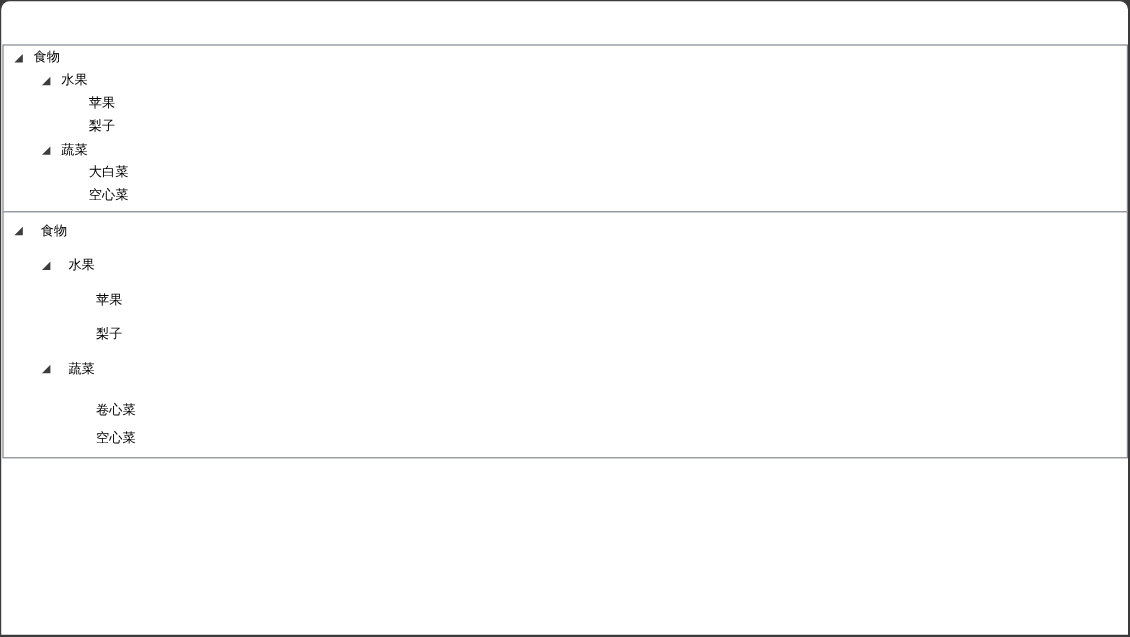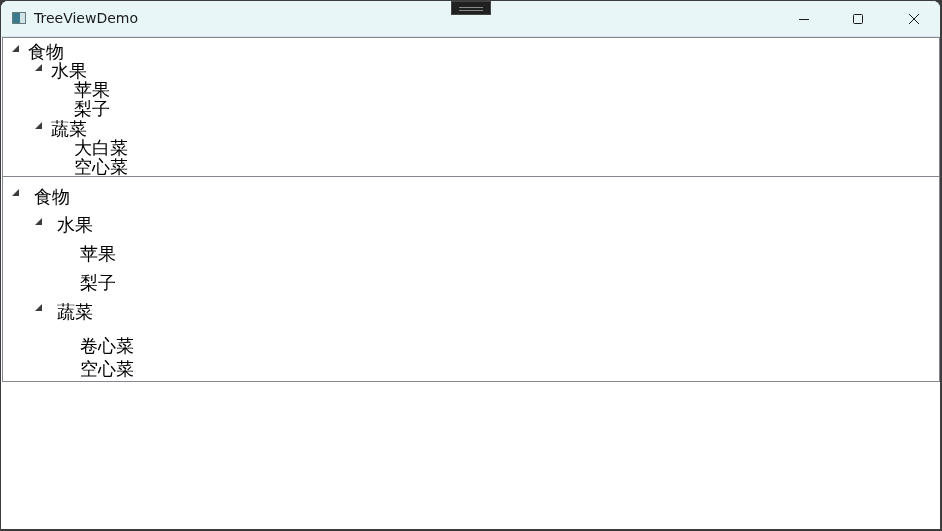--- a/index.html
+++ b/index.html
@@ -15,47 +15,27 @@
   .snap-handle { position:absolute; left:450px; top:0; width:40px; height:14px; background:#202020;
                  border:1px solid #444; box-sizing:border-box; }
   .snap-handle::before, .snap-handle::after { content:""; position:absolute; left:7px; right:7px; height:1px; background:#8a8a8a; }
   .snap-handle::before { top:5px; } .snap-handle::after { top:8px; }
   .cap-btn { position:absolute; top:0; width:46px; height:35px; display:flex; align-items:center; justify-content:center; }
   .cap-btn svg { display:block; }
   .btn-min { left:780px; } .btn-max { left:834px; } .btn-close { left:890px; }
   .tree { position:absolute; left:1px; right:0; border:1px solid #828790; box-sizing:border-box; background:#fff; }
   .tree1 { top:36px; height:140px; }
   .tree2 { top:175px; height:206px; }
-  .node { position:absolute; font-size:18px; color:#000; white-space:nowrap; }
+  .node { position:absolute; font-size:11px; color:#000; white-space:nowrap; }
   .arrow { position:absolute; width:0; height:0; border-left:7px solid transparent; border-bottom:7px solid #3c3c3c; }
 </style>
 </head>
 <body>
 
 <div class="window">
-  <div class="titlebar">
-    <span class="app-icon"></span>
-    <span class="title">TreeViewDemo</span>
-    <div class="snap-handle"></div>
-    <div class="cap-btn btn-min">
-      <svg width="12" height="12">
-          <line x1="1" y1="6.5" x2="11" y2="6.5" stroke="#1a1a1a" stroke-width="1"></line>
-        </svg>
-    </div>
-    <div class="cap-btn btn-max">
-      <svg width="12" height="12">
-          <rect x="1.5" y="1.5" width="9" height="9" rx="1" fill="none" stroke="#1a1a1a" stroke-width="1"></rect>
-        </svg>
-    </div>
-    <div class="cap-btn btn-close">
-      <svg width="12" height="12">
-          <path d="M1 1 L11 11 M11 1 L1 11" stroke="#1a1a1a" stroke-width="1"></path>
-        </svg>
-    </div>
-  </div>
 
   <div class="tree tree1">
     <span class="arrow" style="left:9px;top:7px"></span>
     <span class="node" style="left:25px;top:2px">食物</span>
 
     <span class="arrow" style="left:32px;top:26px"></span>
     <span class="node" style="left:48px;top:21px">水果</span>
     <span class="node" style="left:71px;top:40px">苹果</span>
     <span class="node" style="left:71px;top:59px">梨子</span>
 

